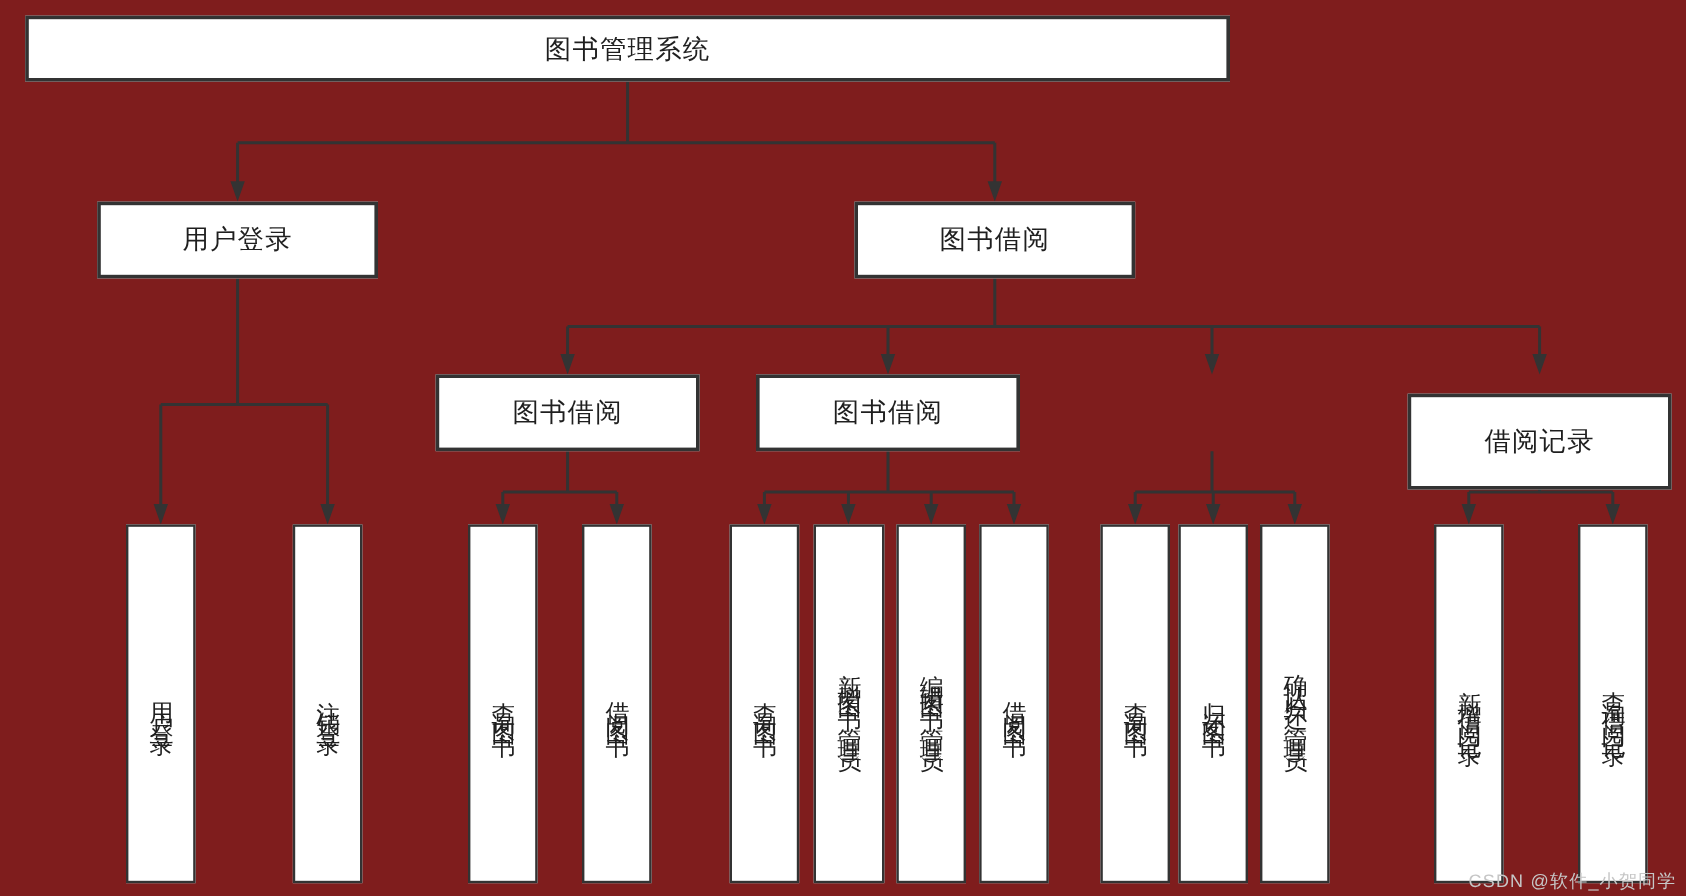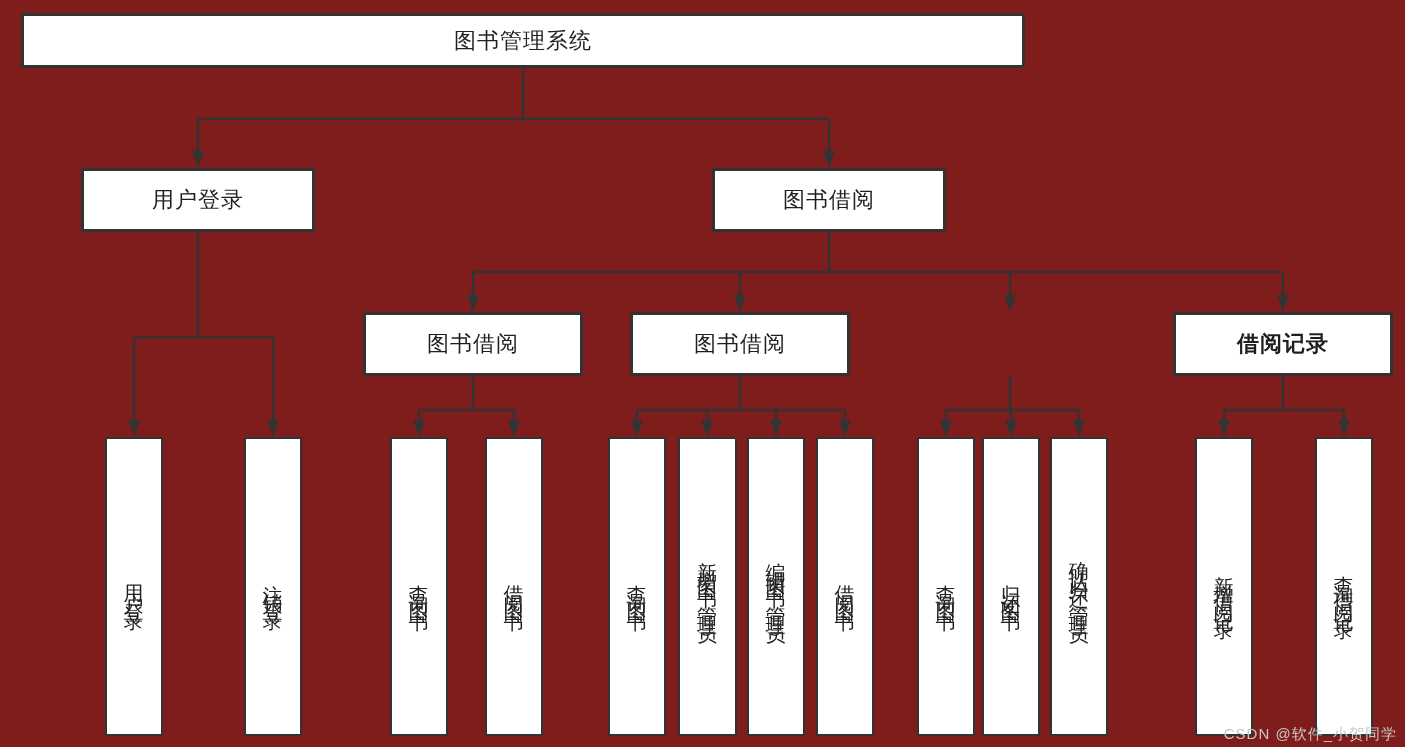--- a/index.html
+++ b/index.html
@@ -89,21 +89,21 @@
   <div class="box" style="left:712px;top:168px;width:234px;height:64px;">
     <span class="hlabel">图书借阅</span>
   </div>
 
   <div class="box" style="left:363px;top:312px;width:220px;height:64px;">
     <span class="hlabel">图书借阅</span>
   </div>
   <div class="box" style="left:630px;top:312px;width:220px;height:64px;">
     <span class="hlabel">图书借阅</span>
   </div>
-  <div class="box" style="left:1173px;top:312px;width:220px;height:64px;font-weight:bold;">
+  <div class="box" style="left:1173px;top:328px;width:220px;height:80px;">
     <span class="hlabel">借阅记录</span>
   </div>
 
   <div class="box leaf" style="left:105px;top:437px;width:58px;height:299px;">
     <span class="vlabel">用户登录</span>
   </div>
   <div class="box leaf" style="left:244px;top:437px;width:58px;height:299px;">
     <span class="vlabel">注销登录</span>
   </div>
 

